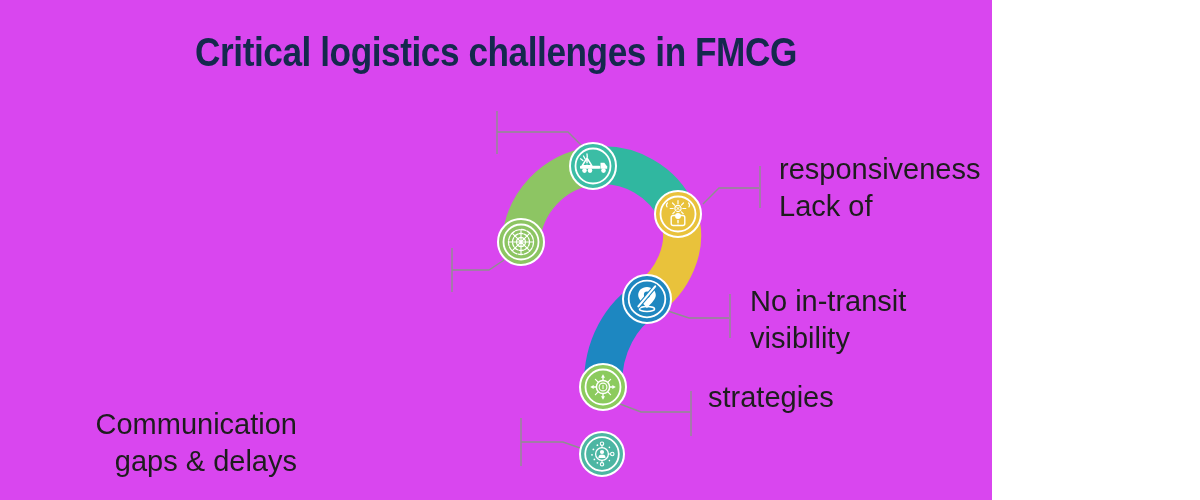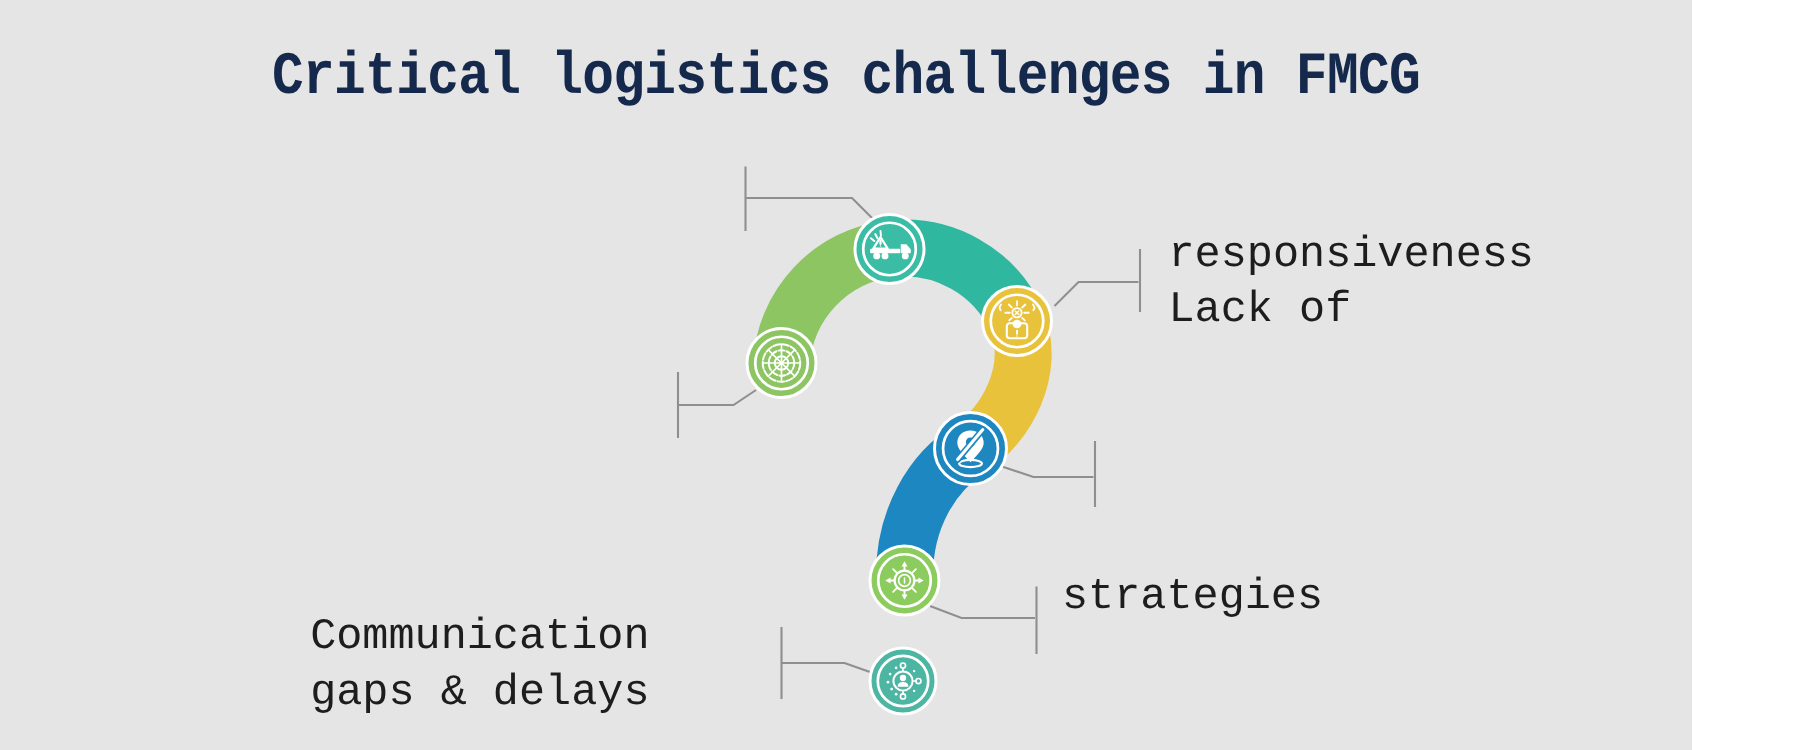--- a/index.html
+++ b/index.html
@@ -1,22 +1,22 @@
 <!DOCTYPE html>
 <html><head>
 <meta charset="utf-8">
 <style>
   html, body { margin: 0; padding: 0; background: #ffffff; }
   .stage {
     position: relative;
-    width: 1128px;
+    width: 992px;
     height: 500px;
-    background: #e5e5e5;
+    background: #d946ef;
     overflow: hidden;
-    font-family: Liberation Mono, monospace;
+    font-family: Liberation Sans, sans-serif;
   }
   .title {
     position: absolute;
     left: 0; right: 0;
     top: 30px;
     margin: 0;
     text-align: center;
     font-size: 40px;
     font-weight: bold;
     letter-spacing: -0.5px;
@@ -171,20 +171,24 @@
     </g>
   </svg>
 
 
   <div class="label align-left" style="left:779px; top:151px;">
     <span>responsiveness</span>
     <span>Lack of</span>
   </div>
 
 
+  <div class="label align-left" style="left:750px; top:283px;">
+    <span>No in-transit</span>
+    <span>visibility</span>
+  </div>
 
   <div class="label align-left" style="left:708px; top:379px;">
     <span>strategies</span>
   </div>
 
   <div class="label align-right" style="right:695px; top:406px;">
     <span>Communication</span>
     <span>gaps &amp; delays</span>
   </div>
 

